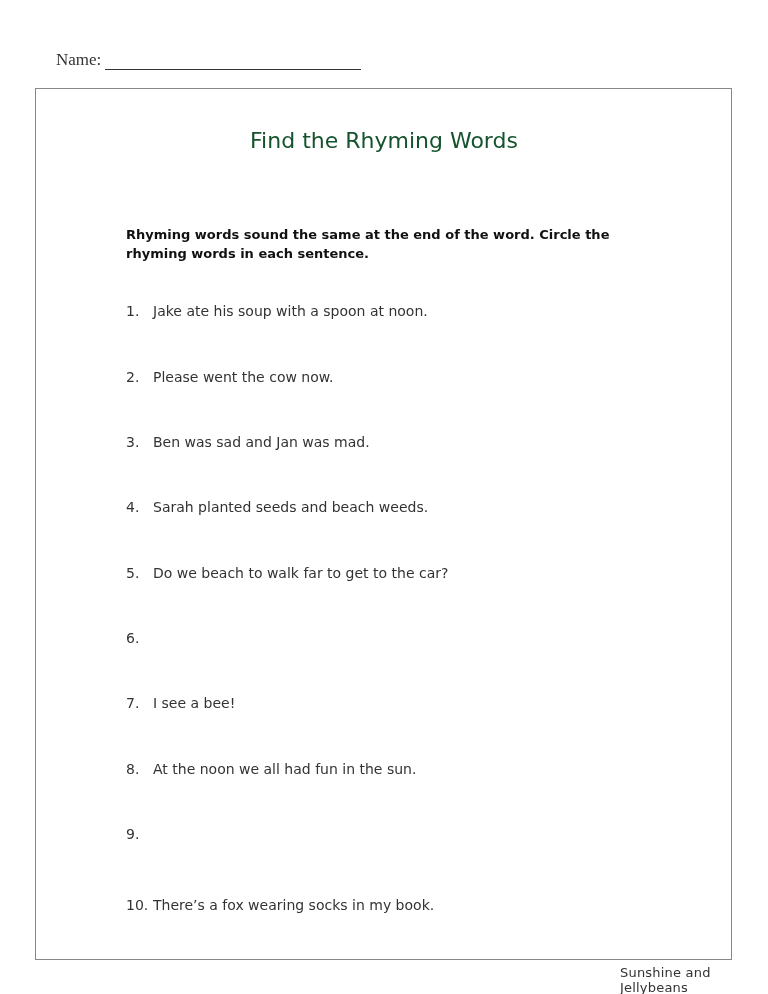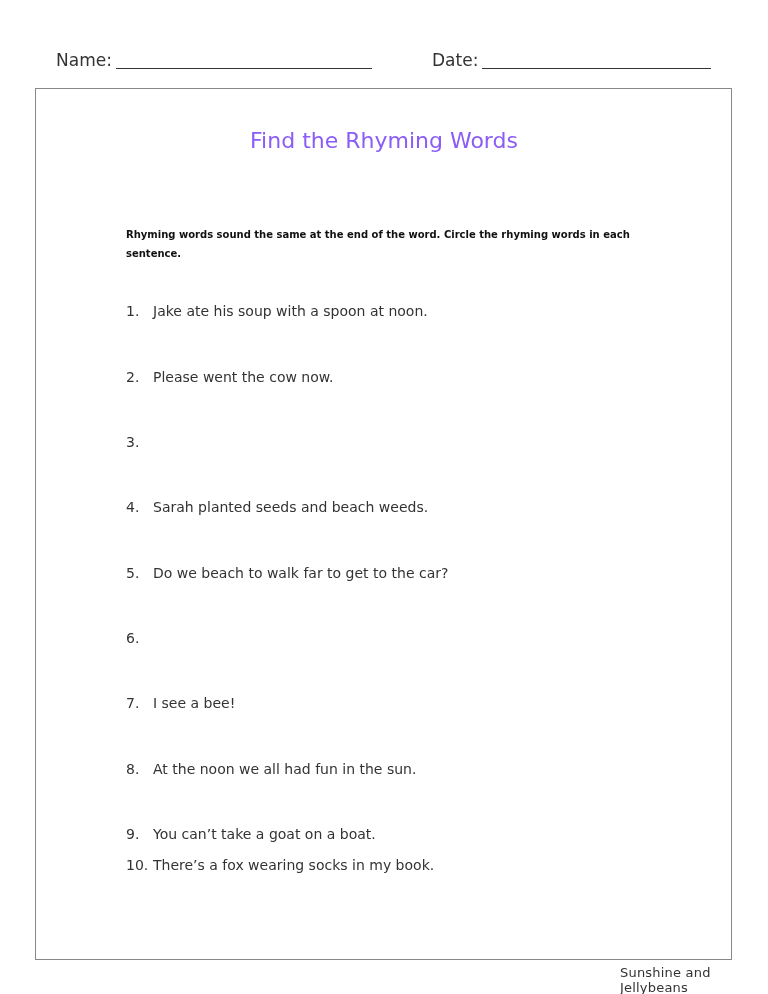--- a/index.html
+++ b/index.html
@@ -1,57 +1,54 @@
 <!DOCTYPE html>
 <html><head>
   <meta charset="utf-8">
   <style>
     html, body { margin: 0; padding: 0; background: #ffffff; }
     body { width: 768px; height: 994px; position: relative; overflow: hidden; font-family: "DejaVu Sans", sans-serif; color: #222; }
     .header-row { position: absolute; top: 46px; left: 0; width: 768px; height: 28px; font-size: 17px; color: #333; }
-    .field { position: absolute; display: flex; align-items: flex-start; }
+    .field { position: absolute; display: flex; align-items: flex-end; font-family: Liberation Serif, serif; }
     .field-label { white-space: nowrap; }
     .field-line { border-bottom: 1.3px solid #333; height: 18px; margin-left: 4px; }
     .box { position: absolute; left: 35px; top: 88px; width: 697px; height: 872px; border: 1px solid #888; box-sizing: border-box; }
-    .title { position: absolute; top: 128px; left: 0; width: 768px; text-align: center; font-size: 22px; color: #8b5cf6; }
-    .instructions { position: absolute; top: 225px; left: 126px; width: 520px; font-size: 10px; font-weight: bold; line-height: 19px; color: #111; }
+    .title { position: absolute; top: 128px; left: 0; width: 768px; text-align: center; font-size: 22px; color: #14532d; }
+    .instructions { position: absolute; top: 225px; left: 126px; width: 520px; font-size: 13px; font-weight: bold; line-height: 19px; color: #111; }
     .item { position: absolute; left: 126px; font-size: 14px; color: #333; display: flex; }
     .item-num { display: inline-block; width: 27px; }
     .footer { position: absolute; top: 965px; left: 620px; font-size: 13px; color: #333; letter-spacing: 0.2px; }
   </style>
 </head>
 <body>
 
 <div class="header-row">
   <div class="field" style="left:56px; top:4px;">
     <span class="field-label">Name:</span>
     <span class="field-line" style="width:256px;"></span>
-  </div>
-  <div class="field" style="left:432px; top:4px;">
-    <span class="field-label">Date:</span>
-    <span class="field-line" style="width:229px;"></span>
   </div>
 </div>
 
 <div class="box"></div>
 
 <div class="title">Find the Rhyming Words</div>
 
 <div class="instructions">Rhyming words sound the same at the end of the word.  Circle the rhyming words in each sentence.</div>
 
 <div class="item" style="top:303px;">
   <span class="item-num">1.</span>
   <span>Jake ate his soup with a spoon at noon.</span>
 </div>
 <div class="item" style="top:369px;">
   <span class="item-num">2.</span>
   <span>Please went the cow now.</span>
 </div>
 <div class="item" style="top:434px;">
   <span class="item-num">3.</span>
+  <span>Ben was sad and Jan was mad.</span>
 </div>
 <div class="item" style="top:499px;">
   <span class="item-num">4.</span>
   <span>Sarah planted seeds and beach weeds.</span>
 </div>
 <div class="item" style="top:565px;">
   <span class="item-num">5.</span>
   <span>Do we beach to walk far to get to the car?</span>
 </div>
 <div class="item" style="top:630px;">
@@ -60,20 +57,19 @@
 <div class="item" style="top:695px;">
   <span class="item-num">7.</span>
   <span>I see a bee!</span>
 </div>
 <div class="item" style="top:761px;">
   <span class="item-num">8.</span>
   <span>At the noon we all had fun in the sun.</span>
 </div>
 <div class="item" style="top:826px;">
   <span class="item-num">9.</span>
-  <span>You can’t take a goat on a boat.</span>
 </div>
-<div class="item" style="top:857px;">
+<div class="item" style="top:897px;">
   <span class="item-num">10.</span>
   <span>There’s a fox wearing socks in my book.</span>
 </div>
 
 <div class="footer">Sunshine and Jellybeans</div>
 
 </body></html>

